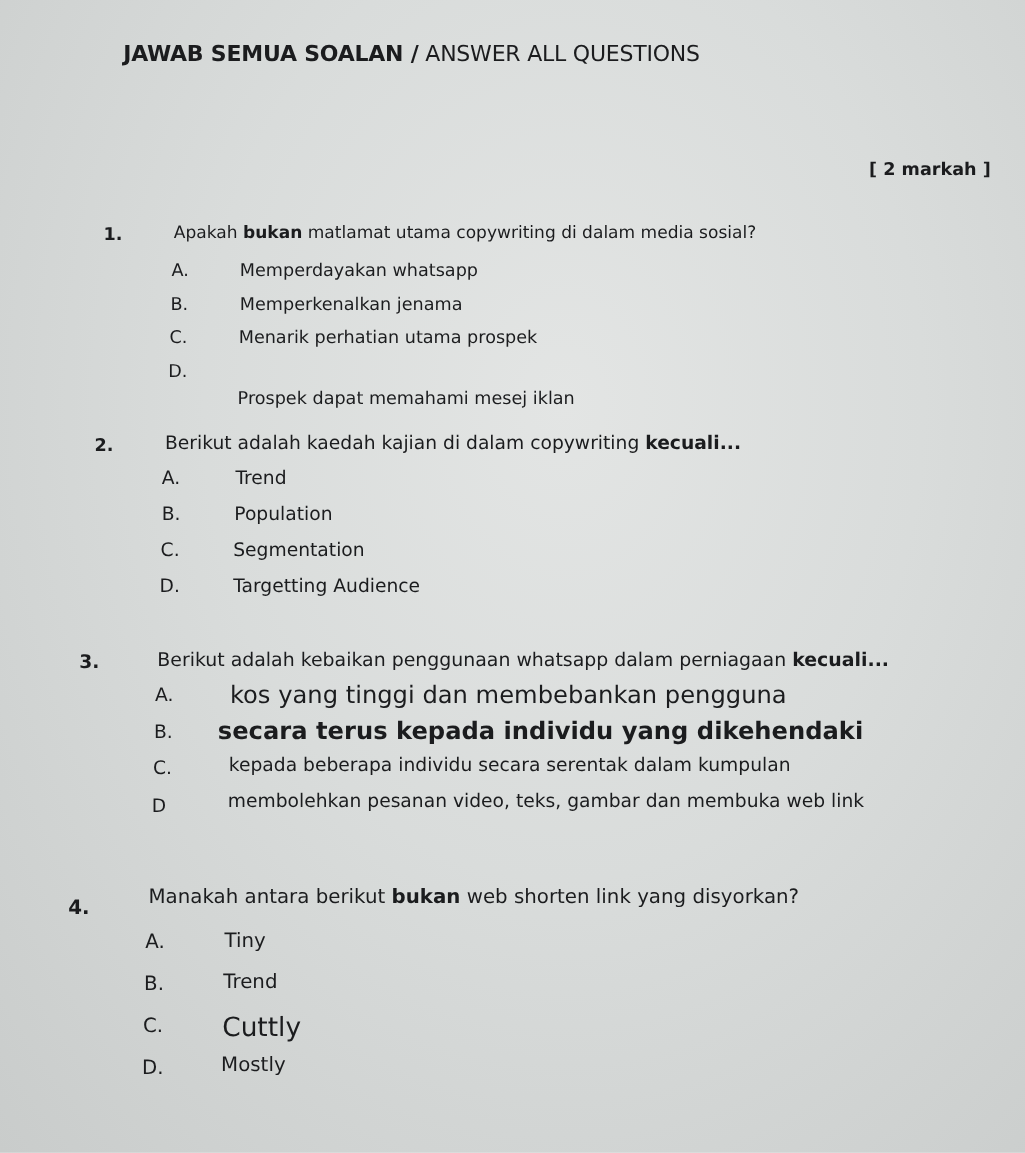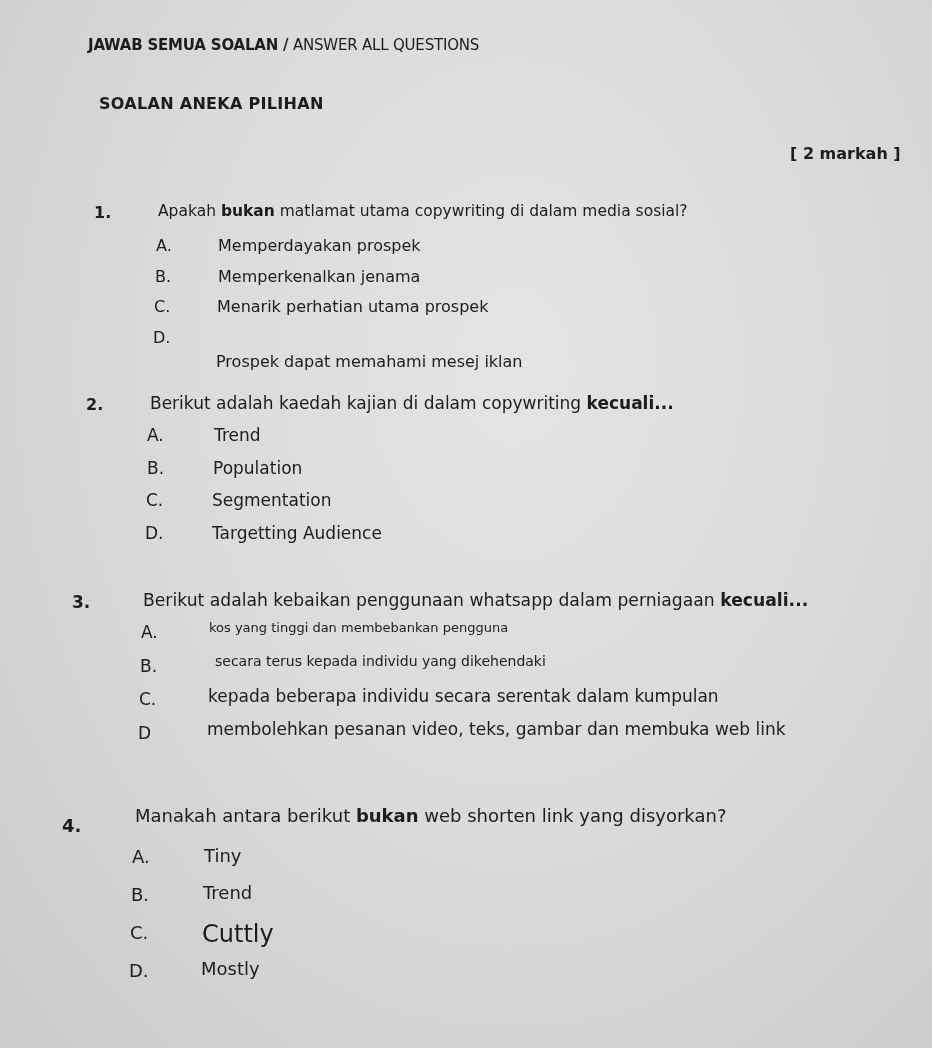--- a/index.html
+++ b/index.html
@@ -8,21 +8,21 @@
       height: 1048px;
       overflow: hidden;
       background: radial-gradient(ellipse at 55% 35%, #e3e5e4 0%, #d9dcdb 45%, #c9cccb 100%);
       color: #1b1c1e;
       font-family: "DejaVu Sans", sans-serif;
       position: relative;
     }
     .page { position: absolute; left: 0; top: 0; width: 932px; height: 1048px; }
     .abs { position: absolute; white-space: nowrap; }
     .instr-header {
-      left: 88px; top: 36px; font-size: 15px; letter-spacing: -0.2px;
+      left: 112px; top: 36px; font-size: 20px; letter-spacing: -0.2px;
     }
     .instr-header .bold { font-weight: bold; }
     .section-title {
       left: 99px; top: 94px; font-size: 16px; font-weight: bold; letter-spacing: 0.3px;
     }
     .section-instruction { left: 98px; top: 121px; font-size: 16px; }
     .marks { left: 790px; top: 144px; font-size: 16px; font-weight: bold; }
 
     .q-num { font-size: 16px; font-weight: bold; }
     .q-text { font-size: 16px; }
@@ -48,29 +48,28 @@
   </style>
 </head>
 <body>
 
 <div class="page">
 
   <div class="abs instr-header">
     <span class="bold">JAWAB SEMUA SOALAN /</span><span> ANSWER ALL QUESTIONS</span>
   </div>
 
-  <div class="abs section-title">SOALAN ANEKA PILIHAN</div>
   <div class="abs marks">[ 2 markah ]</div>
 
   <div>
     <div class="abs q-num q1-num">1.</div>
     <div class="abs q-text q1-text"><span>Apakah </span><b>bukan</b><span> matlamat utama copywriting di dalam media sosial?</span></div>
 
     <div class="abs opt-letter" style="left:156px;top:236px;">A.</div>
-    <div class="abs opt-text" style="left:218px;top:236px;">Memperdayakan prospek</div>
+    <div class="abs opt-text" style="left:218px;top:236px;">Memperdayakan whatsapp</div>
 
     <div class="abs opt-letter" style="left:155px;top:267px;">B.</div>
     <div class="abs opt-text" style="left:218px;top:267px;">Memperkenalkan jenama</div>
 
     <div class="abs opt-letter" style="left:154px;top:297px;">C.</div>
     <div class="abs opt-text" style="left:217px;top:297px;">Menarik perhatian utama prospek</div>
 
     <div class="abs opt-letter" style="left:153px;top:328px;">D.</div>
     <div class="abs opt-text" style="left:216px;top:328px;margin-top:24px;">Prospek dapat memahami mesej iklan</div>
   </div>
@@ -90,24 +89,24 @@
 
     <div class="abs opt-letter" style="left:145px;top:523px;font-size:17px;">D.</div>
     <div class="abs opt-text" style="left:212px;top:523px;font-size:17px;">Targetting Audience</div>
   </div>
 
   <div>
     <div class="abs q-num q3-num">3.</div>
     <div class="abs q-text q3-text"><span>Berikut adalah kebaikan penggunaan whatsapp dalam perniagaan </span><b>kecuali...</b><span></span></div>
 
     <div class="abs opt-letter" style="left:141px;top:622px;font-size:17px;">A.</div>
-    <div class="abs opt-text" style="left:209px;top:620px;font-size:13px;text-align:center;">kos yang tinggi dan membebankan pengguna</div>
+    <div class="abs opt-text" style="left:209px;top:620px;font-size:22px;text-align:center;">kos yang tinggi dan membebankan pengguna</div>
 
     <div class="abs opt-letter" style="left:140px;top:656px;font-size:17px;">B.</div>
-    <div class="abs opt-text" style="left:215px;top:653px;font-size:14px;">secara terus kepada individu yang dikehendaki</div>
+    <div class="abs opt-text" style="left:198px;top:653px;font-size:22px;font-weight:bold;">secara terus kepada individu yang dikehendaki</div>
 
     <div class="abs opt-letter" style="left:139px;top:689px;font-size:17px;">C.</div>
     <div class="abs opt-text" style="left:208px;top:686px;font-size:17px;">kepada beberapa individu secara serentak dalam kumpulan</div>
 
     <div class="abs opt-letter" style="left:138px;top:723px;font-size:17px;">D</div>
     <div class="abs opt-text" style="left:207px;top:719px;font-size:17px;">membolehkan pesanan video, teks, gambar dan membuka web link</div>
   </div>
 
   <div>
     <div class="abs q-num q4-num">4.</div>

